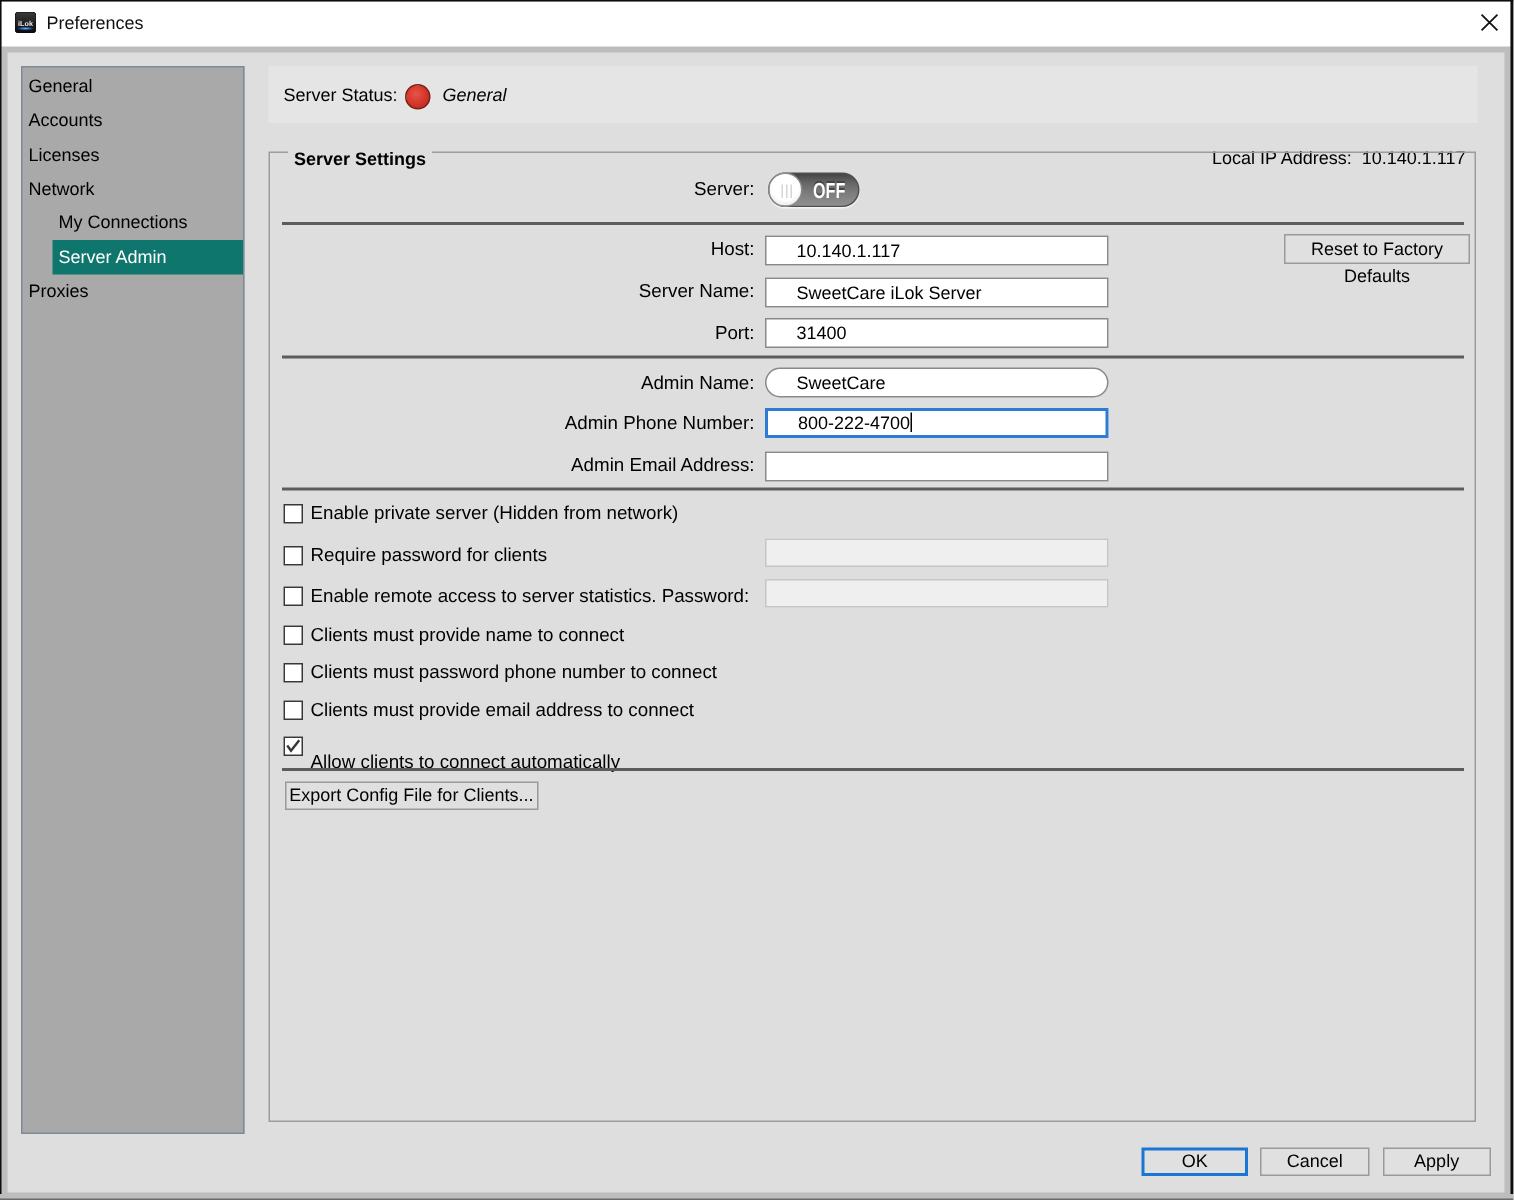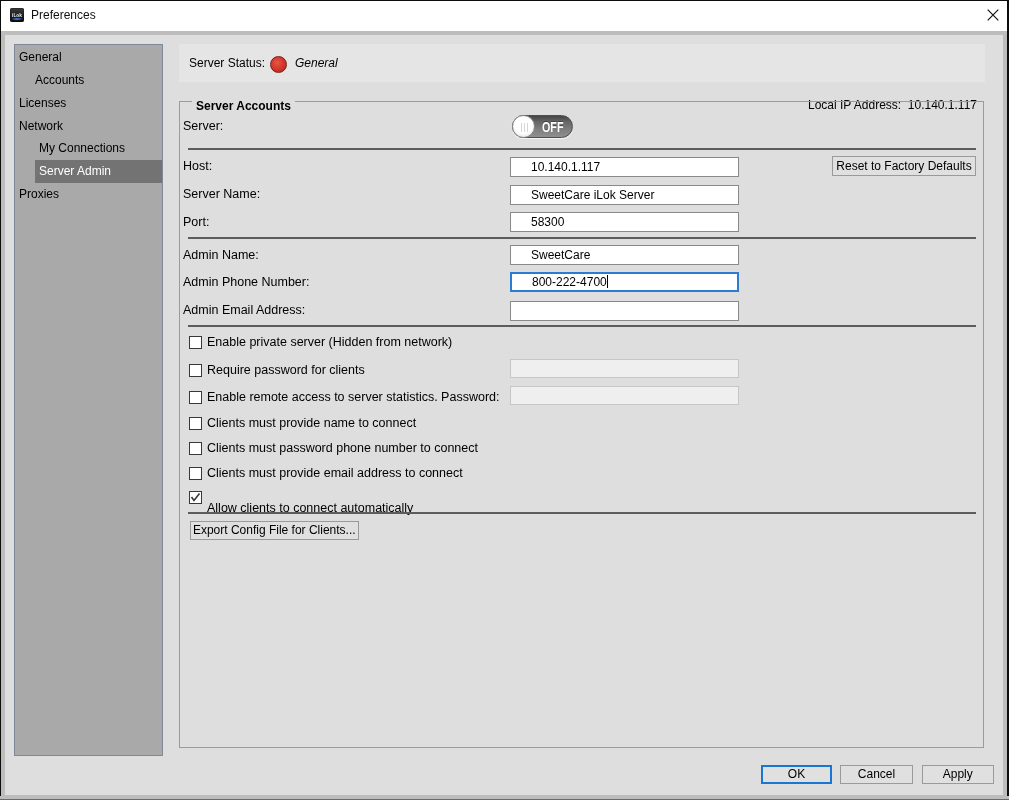--- a/index.html
+++ b/index.html
@@ -10,32 +10,32 @@
 #lborder{left:0;top:0;width:1px;height:796px;background:#0c0c0c;}
 #rborder{left:1007px;top:0;width:2px;height:796px;background:#0c0c0c;}
 #bborder{left:0;top:799px;width:1009px;height:1px;background:#6b6b6b;}
 #titlebar{left:1px;top:1px;width:1006px;height:29.5px;background:#ffffff;}
 #title{left:31px;top:1px;height:29px;line-height:29px;font-size:12px;color:#111;}
 #client{left:5px;top:35px;width:998px;height:760px;background:#dedede;}
 
 #sidebar{left:14px;top:44px;width:149px;height:712px;background:#a9a9a9;border:1px solid #7f8a99;font-size:12px;}
 .sbitem{position:absolute;left:4px;height:23px;line-height:23px;white-space:nowrap;}
 .sbitem.ind{left:24px;}
-#sbsel{position:absolute;left:19.5px;top:114.5px;width:127.5px;height:23px;background:#737373;color:#fff;line-height:23px;padding-left:4.5px;white-space:nowrap;}
+#sbsel{position:absolute;left:19.5px;top:114.5px;width:127.5px;height:23px;background:#0f766e;color:#fff;line-height:23px;padding-left:4.5px;white-space:nowrap;}
 
 #statusbar{left:179px;top:44px;width:806px;height:38px;background:#e5e5e5;font-size:12px;}
 #sslabel{left:10px;top:0;height:38px;line-height:38px;}
 #ssled{left:91px;top:12px;width:17px;height:17px;border-radius:50%;background:radial-gradient(circle at 42% 38%, #e5554a 0%, #d5372b 50%, #b3261c 100%);border:1px solid #7c1d15;}
 #ssstop{left:116px;top:0;height:38px;line-height:38px;font-style:italic;}
 #ssip{right:8px;top:0;height:38px;line-height:38px;margin-top:42px;}
 
 #groupbox{left:179px;top:101px;width:805px;height:647px;border:1px solid #9c9c9c;}
 #grouplabel{left:192px;top:100px;font-size:12px;font-weight:bold;background:#dedede;padding:0 4px;line-height:13px;}
 
-.flabel{position:absolute;width:320px;font-size:12.5px;white-space:nowrap;line-height:14px;}
+.flabel{position:absolute;width:320px;text-align:right;font-size:12.5px;white-space:nowrap;line-height:14px;}
 .finput{position:absolute;left:510px;width:229px;height:20px;background:#fff;border:1px solid #898989;font-size:12px;padding-left:20px;line-height:18px;white-space:nowrap;}
 .dinput{position:absolute;left:510px;width:229px;height:19px;background:#efefef;border:1px solid #c6c6c6;}
 .sep{position:absolute;left:188px;width:788px;height:2px;background:#5c5c5c;}
 
 #toggle{left:512px;top:115px;width:61px;height:23px;border-radius:12px;background:linear-gradient(#454545 0%,#666 28%,#7d7d7d 62%,#8f8f8f 100%);border:1px solid #4e4e4e;box-shadow:0 1px 1px rgba(255,255,255,0.75);}
 #knob{position:absolute;left:-1px;top:-1px;width:23px;height:23px;border-radius:50%;background:radial-gradient(circle at 50% 40%,#ffffff 55%,#e3e3e3 85%,#cfcfcf 100%);border:1px solid #8a8a8a;}
 #knob i{position:absolute;top:7px;width:1px;height:9px;background:#d6d6d6;}
 
 .cb{position:absolute;left:189px;width:13px;height:13px;background:#fff;border:1.5px solid #383838;}
 .cblabel{position:absolute;left:207px;font-size:12.5px;white-space:nowrap;line-height:13px;}
@@ -67,37 +67,37 @@
   <text x="7" y="9" font-size="4.8" font-weight="bold" fill="#ededed" text-anchor="middle" font-family="Liberation Sans">iLok</text>
 </svg>
 <div class="abs" id="title">Preferences</div>
 <svg class="abs" style="left:987px;top:9px" width="12" height="12">
   <path d="M0.7,0.7 L11.3,11.3 M11.3,0.7 L0.7,11.3" stroke="#111" stroke-width="1.2"></path>
 </svg>
 <div class="abs" id="client"></div>
 
 <div class="abs" id="sidebar">
   <div class="sbitem" style="top:0.5px;">General</div>
-  <div class="sbitem" style="top:23.5px;margin-left:16px;">Accounts</div>
+  <div class="sbitem" style="top:23.5px;">Accounts</div>
   <div class="sbitem" style="top:46.5px;">Licenses</div>
   <div class="sbitem" style="top:69.5px;">Network</div>
   <div class="sbitem ind" style="top:92px;">My Connections</div>
   <div id="sbsel">Server Admin</div>
   <div class="sbitem" style="top:137.5px;">Proxies</div>
 </div>
 
 <div class="abs" id="statusbar">
   <div class="abs" id="sslabel">Server Status:</div>
   <div class="abs" id="ssled"></div>
   <div class="abs" id="ssstop">General</div>
   <div class="abs" id="ssip">Local IP Address:&nbsp; 10.140.1.117</div>
 </div>
 
 <div class="abs" id="groupbox"></div>
-<div class="abs" id="grouplabel">Server Accounts</div>
+<div class="abs" id="grouplabel">Server Settings</div>
 
 <div class="flabel" style="right:506px;top:119px;">Server:</div>
 <div class="abs" id="toggle">
   <div id="knob">
       <i style="left:8px"></i>
       <i style="left:11px"></i>
       <i style="left:14px"></i>
     </div>
   <svg id="offsvg" style="position:absolute;left:0;top:0" width="61" height="23">
       <text x="541" y="131.5" transform="translate(-512 -115)" font-family="Liberation Sans" font-size="14.5" font-weight="bold" fill="#3f3f3f" textLength="21.5" lengthAdjust="spacingAndGlyphs" opacity="0.85" dy="-2">OFF</text>
@@ -105,28 +105,28 @@
     </svg>
 </div>
 
 <div class="sep" style="top:147.5px;"></div>
 
 <div class="flabel" style="right:506px;top:159px;">Host:</div>
 <div class="finput" style="top:156.5px;">10.140.1.117</div>
 <div class="flabel" style="right:506px;top:187px;">Server Name:</div>
 <div class="finput" style="top:184.5px;">SweetCare iLok Server</div>
 <div class="flabel" style="right:506px;top:214.5px;">Port:</div>
-<div class="finput" style="top:212px;">58300</div>
+<div class="finput" style="top:212px;">31400</div>
 
-<div class="btn" style="left:832px;top:156px;width:144px;height:20px;line-height:18px;">Reset to Factory Defaults</div>
+<div class="btn" style="left:856px;top:156px;width:124px;height:20px;line-height:18px;">Reset to Factory Defaults</div>
 
 <div class="sep" style="top:237px;"></div>
 
 <div class="flabel" style="right:506px;top:248px;">Admin Name:</div>
-<div class="finput" style="top:245px;">SweetCare</div>
+<div class="finput" style="top:245px;border-radius:10px;">SweetCare</div>
 <div class="flabel" style="right:506px;top:275px;">Admin Phone Number:</div>
 <div class="finput" style="top:272px;border:2px solid #2e7bd2;line-height:16px;">800-222-4700<span style="display:inline-block;width:1px;height:13px;background:#000;vertical-align:-2px;"></span></div>
 <div class="flabel" style="right:506px;top:303px;">Admin Email Address:</div>
 <div class="finput" style="top:301px;"></div>
 
 <div class="sep" style="top:324.5px;"></div>
 
 <div class="cb" style="top:336px;"></div>
 <div class="cblabel" style="top:336px;">Enable private server (Hidden from network)</div>
 <div class="cb" style="top:363.5px;"></div>

